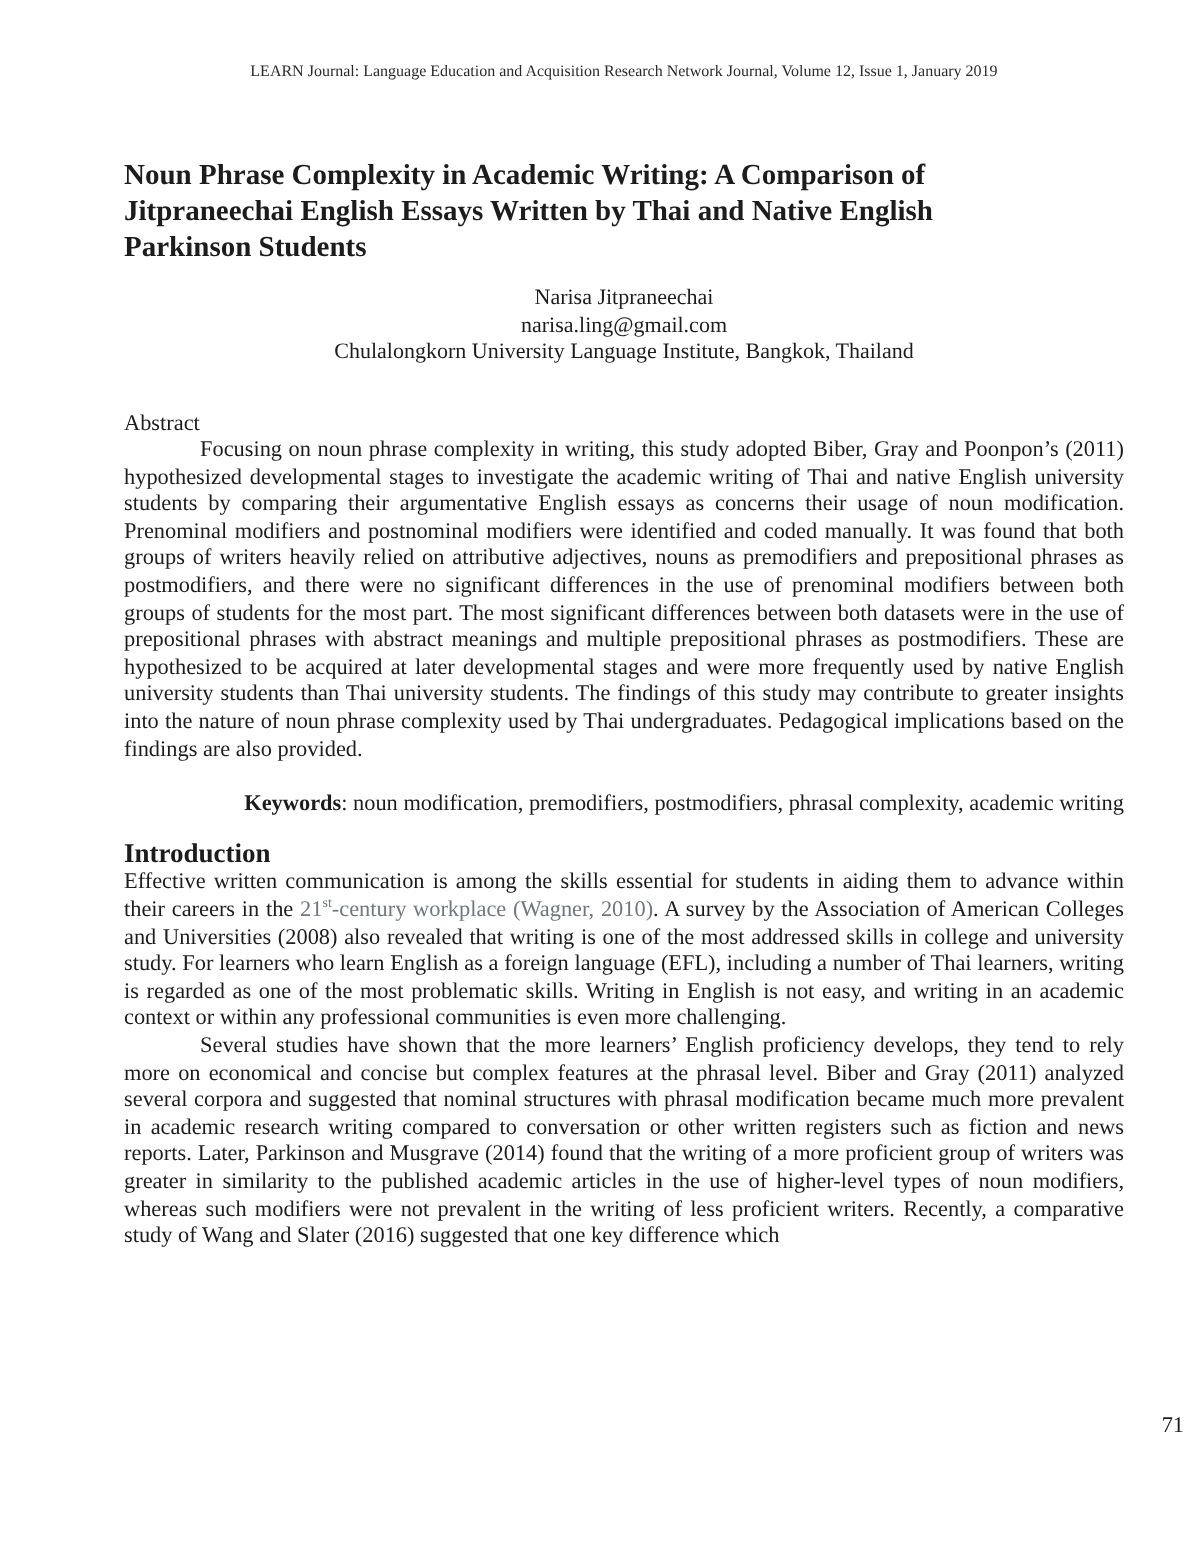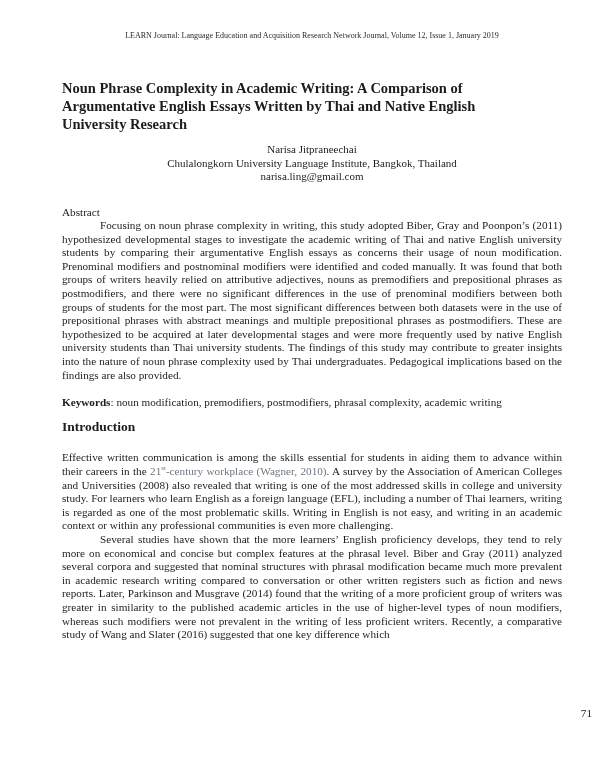--- a/index.html
+++ b/index.html
@@ -42,24 +42,24 @@
     line-height: 13.6px;
     font-weight: normal;
   }
   .body-text {
     margin: 0;
     font-size: 11.2px;
     line-height: 13.6px;
     text-align: justify;
   }
   .indent { text-indent: 38px; }
-  .keywords { margin-top: 13.6px; text-align: left; }
+  .keywords { margin-top: 13.6px; text-align: right; }
   .bold { font-weight: bold; }
   .section-heading {
-    margin: 9px 0 16px 0;
+    margin: 9px 0 0 0;
     font-size: 13.5px;
     line-height: 17px;
     font-weight: bold;
   }
   .muted { color: #6f7780; }
   .sup {
     vertical-align: super;
     font-size: 7px;
     line-height: 0;
     font-family: Liberation Serif, serif;
@@ -75,28 +75,28 @@
 </style>
 </head>
 <body>
 
 <div class="page">
 
   <div class="journal-header">LEARN Journal: Language Education and Acquisition Research Network Journal, Volume 12, Issue 1, January 2019</div>
 
   <h1 class="title">
     <span class="tline">Noun Phrase Complexity in Academic Writing: A Comparison of</span>
-    <span class="tline">Argumentative English Essays Written by Thai and Native English</span>
-    <span class="tline">University Research</span>
+    <span class="tline">Jitpraneechai English Essays Written by Thai and Native English</span>
+    <span class="tline">Parkinson Students</span>
   </h1>
 
   <div class="authors">
     <div>Narisa Jitpraneechai</div>
+    <div>narisa.ling@gmail.com</div>
     <div>Chulalongkorn University Language Institute, Bangkok, Thailand</div>
-    <div>narisa.ling@gmail.com</div>
   </div>
 
   <div class="abstract">
     <div class="h-run">Abstract</div>
     <p class="body-text indent">Focusing on noun phrase complexity in writing, this study adopted Biber, Gray and Poonpon’s (2011) hypothesized developmental stages to investigate the academic writing of Thai and native English university students by comparing their argumentative English essays as concerns their usage of noun modification. Prenominal modifiers and postnominal modifiers were identified and coded manually. It was found that both groups of writers heavily relied on attributive adjectives, nouns as premodifiers and prepositional phrases as postmodifiers, and there were no significant differences in the use of prenominal modifiers between both groups of students for the most part. The most significant differences between both datasets were in the use of prepositional phrases with abstract meanings and multiple prepositional phrases as postmodifiers. These are hypothesized to be acquired at later developmental stages and were more frequently used by native English university students than Thai university students. The findings of this study may contribute to greater insights into the nature of noun phrase complexity used by Thai undergraduates. Pedagogical implications based on the findings are also provided.</p>
   </div>
 
   <p class="body-text keywords"><span class="bold">Keywords</span><span>: noun modification, premodifiers, postmodifiers, phrasal complexity, academic writing</span></p>
 
   <h2 class="section-heading">Introduction</h2>

